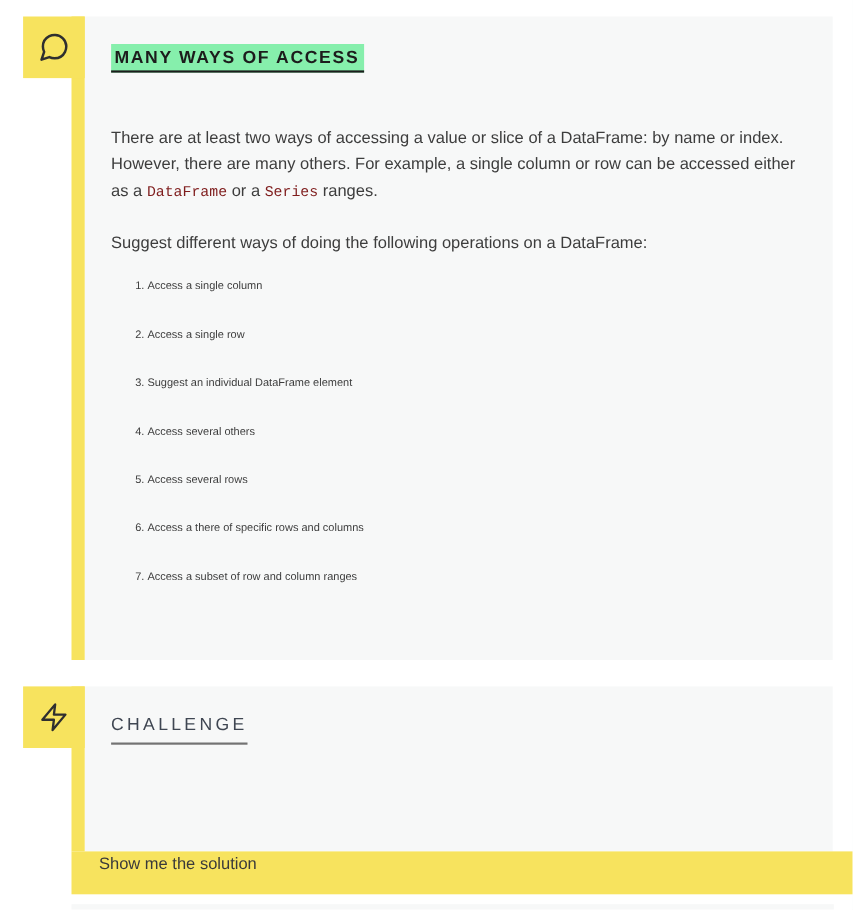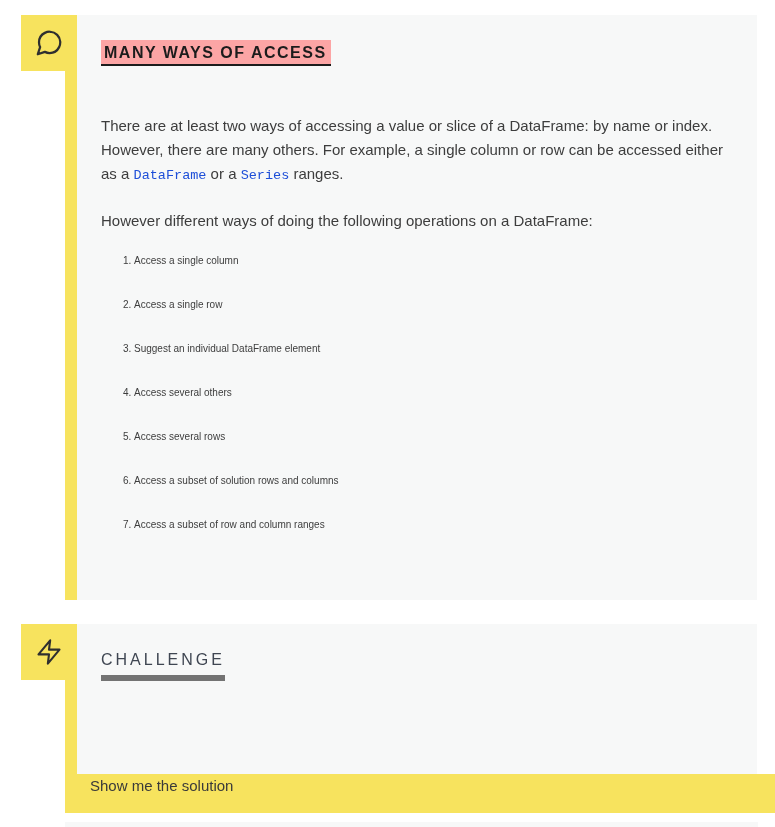--- a/index.html
+++ b/index.html
@@ -35,42 +35,42 @@
   }
   .icon-square svg { display: block; }
 
   
   #discussion-box { top: 15px; height: 585px; }
   .discussion-content { padding: 25px 24px 0 24px; }
 
   .title-row { margin: 0 0 48px 0; }
   .highlight-title {
     display: inline-block;
-    background: #fca5a5;
+    background: #86efac;
     color: #1c1c1c;
     font-size: 16px;
     font-weight: 700;
     letter-spacing: 1.5px;
     text-transform: uppercase;
     padding: 4px 4px 2px 3px;
     border-bottom: 2px solid #1c1c1c;
   }
 
   .body-text {
     color: #3d3d3d;
     font-size: 15px;
     line-height: 24px;
     margin: 0;
   }
   p.para2 { margin-top: 21px; }
 
   .inline-code {
     font-family: "Liberation Mono", "DejaVu Sans Mono", monospace;
     font-size: 13.5px;
-    color: #1d4ed8;
+    color: #7f1d1d;
   }
 
   ol.ops-list {
     margin: 16px 0 0 0;
     padding-left: 33px;
     color: #3d3d3d;
     font-size: 10px;
     line-height: 24px;
   }
   ol.ops-list li { margin-bottom: 20px; }
@@ -80,21 +80,21 @@
   #challenge-box .accent-strip { height: 150px; }
   .challenge-content { padding: 27px 24px 0 24px; }
   .challenge-title {
     display: inline-block;
     color: #3f4652;
     font-size: 16px;
     font-weight: 400;
     letter-spacing: 3px;
     text-transform: uppercase;
     padding-bottom: 6px;
-    border-bottom: 6px solid #737373;
+    border-bottom: 2px solid #737373;
   }
 
   .solution-bar {
     position: absolute;
     left: -12px;
     top: 150px;
     width: 772px;
     height: 39px;
     background: #f7e35e;
     border: none;
@@ -133,29 +133,29 @@
       </span>
     </div>
 
     <div class="discussion-content">
       <div class="title-row">
         <span class="highlight-title">MANY WAYS OF ACCESS</span>
       </div>
 
       <p class="body-text"><span>There are at least two ways of accessing a value or slice of a DataFrame: by name or index. However, there are many others. For example, a single column or row can be accessed either as a </span><code class="inline-code">DataFrame</code><span> or a </span><code class="inline-code">Series</code><span> ranges.</span></p>
 
-      <p class="body-text para2">However different ways of doing the following operations on a DataFrame:</p>
+      <p class="body-text para2">Suggest different ways of doing the following operations on a DataFrame:</p>
 
       <ol class="ops-list">
         <li>Access a single column</li>
         <li>Access a single row</li>
         <li>Suggest an individual DataFrame element</li>
         <li>Access several others</li>
         <li>Access several rows</li>
-        <li>Access a subset of solution rows and columns</li>
+        <li>Access a there of specific rows and columns</li>
         <li>Access a subset of row and column ranges</li>
       </ol>
     </div>
   </section>
 
   <section class="callout" id="challenge-box">
     <div class="accent-strip"></div>
     <div class="icon-square">
       <span>
         <svg width="28" height="28" viewBox="0 0 24 24" fill="none" stroke="#2f2f2f" stroke-width="1.8" stroke-linecap="round" stroke-linejoin="round">

